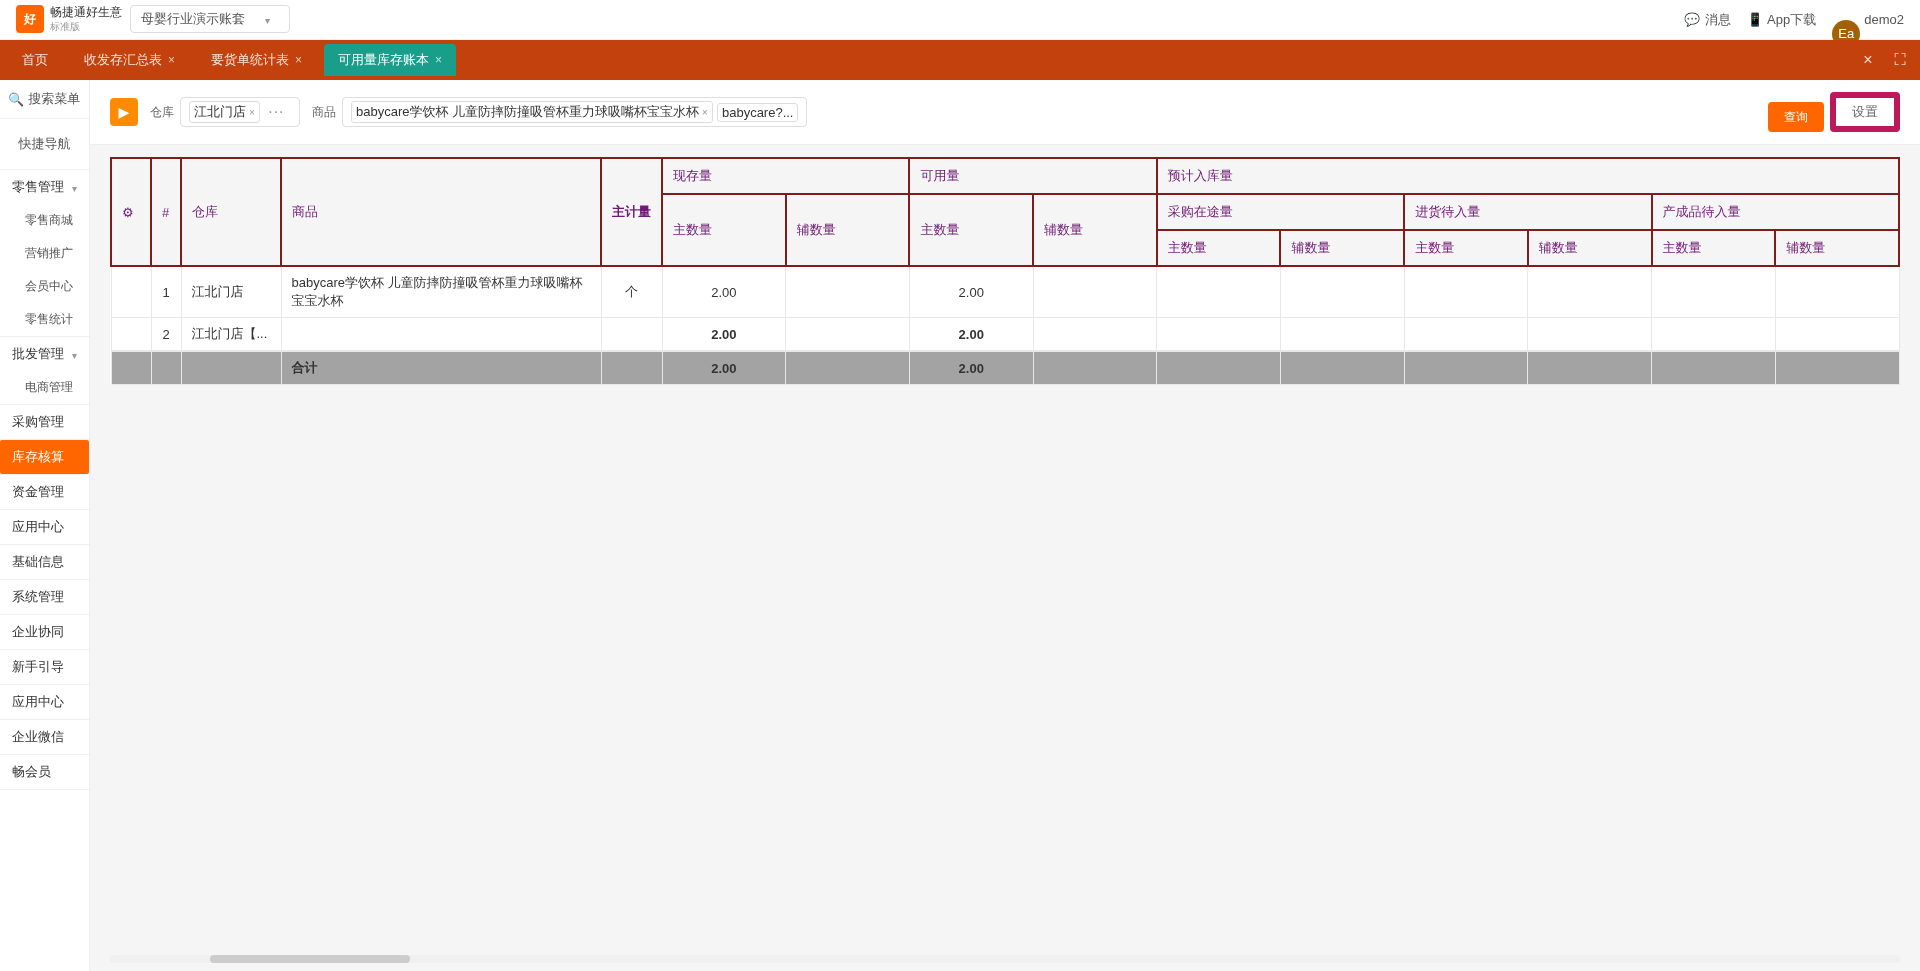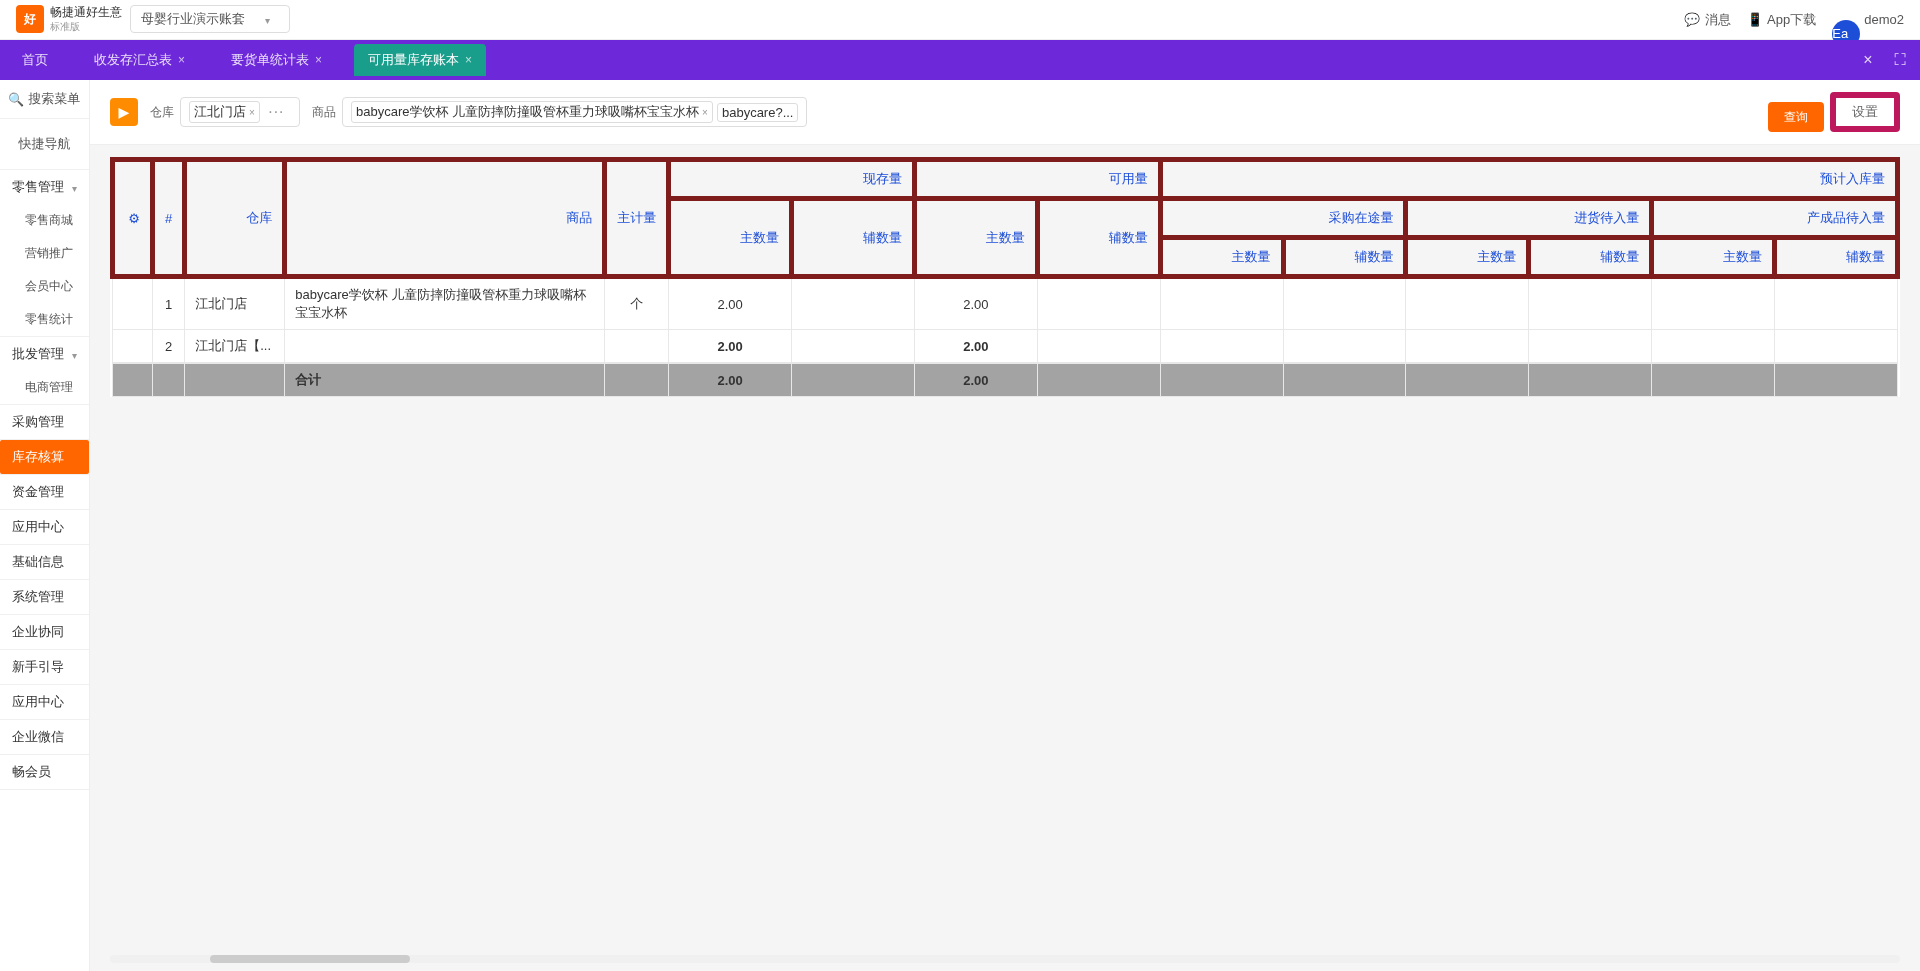--- a/index.html
+++ b/index.html
@@ -17,31 +17,31 @@
       flex-shrink: 0;
     }
     .top-bar-left { display: flex; align-items: center; gap: 8px; }
     .logo-area { display: flex; align-items: center; gap: 6px; }
     .logo-icon { width: 28px; height: 28px; background: #ff6600; border-radius: 4px; display: flex; align-items: center; justify-content: center; color: white; font-size: 12px; font-weight: bold; }
     .logo-text { font-size: 12px; color: #333; line-height: 1.2; }
     .logo-subtitle { font-size: 10px; color: #999; }
     .tenant-selector { display: flex; align-items: center; gap: 20px; padding: 4px 10px; border: 1px solid #ddd; border-radius: 4px; cursor: pointer; font-size: 12px; color: #555; min-width: 160px; }
     .top-bar-right { display: flex; align-items: center; gap: 16px; }
     .top-right-item { display: flex; align-items: center; gap: 4px; cursor: pointer; color: #555; font-size: 12px; }
-    .avatar { width: 28px; height: 28px; border-radius: 50%; background: #1d4ed8; display: flex; align-items: center; justify-content: flex-start; color: white; font-size: 12px; overflow: hidden; margin-top: 28px; }
+    .avatar { width: 28px; height: 28px; border-radius: 50%; background: #a16207; display: flex; align-items: center; justify-content: center; color: white; font-size: 12px; overflow: hidden; margin-top: 28px; }
 
     
     .tab-bar {
-      background: #6d28d9;
+      background: #c2410c;
       height: 40px;
       display: flex;
       align-items: center;
       padding: 0 8px;
       flex-shrink: 0;
-      gap: 18px;
+      gap: 8px;
     }
     .tab {
       height: 32px;
       padding: 0 14px;
       display: flex;
       align-items: center;
       gap: 6px;
       cursor: pointer;
       border-radius: 4px 4px 0 0;
       font-size: 13px;
@@ -195,24 +195,24 @@
     }
     .data-table {
       width: 100%;
       border-collapse: collapse;
       background: #fff;
       border: 1px solid #e8e8e8;
       font-size: 12px;
     }
     .data-table th {
       background: #f5f5f5;
-      border: 5px solid #7f1d1d;
+      border: 2px solid #7f1d1d;
       padding: 8px 10px;
-      text-align: right;
-      color: #1d4ed8;
+      text-align: left;
+      color: #701a75;
       font-weight: 500;
       white-space: nowrap;
     }
     .data-table td {
       border: 1px solid #e8e8e8;
       padding: 7px 10px;
       text-align: center;
       color: #333;
     }
     .data-table td.left { text-align: left; }
@@ -439,21 +439,21 @@
     <div class="table-area">
       <table class="data-table">
         <thead>
           <tr>
             <th rowspan="3" style="width:40px;">
               <span>⚙</span>
             </th>
             <th rowspan="3" style="width:30px;">#</th>
             <th rowspan="3" style="width:100px;">仓库</th>
             <th rowspan="3" style="width:320px;">商品</th>
-            <th rowspan="3" style="width:60px;">主计量</th>
+            <th rowspan="3" style="width:60px;font-weight:bold;">主计量</th>
             <th colspan="2">现存量</th>
             <th colspan="2">可用量</th>
             <th colspan="6">预计入库量</th>
           </tr>
           <tr>
             <th rowspan="2">主数量</th>
             <th rowspan="2">辅数量</th>
             <th rowspan="2">主数量</th>
             <th rowspan="2">辅数量</th>
             <th colspan="2">采购在途量</th>

